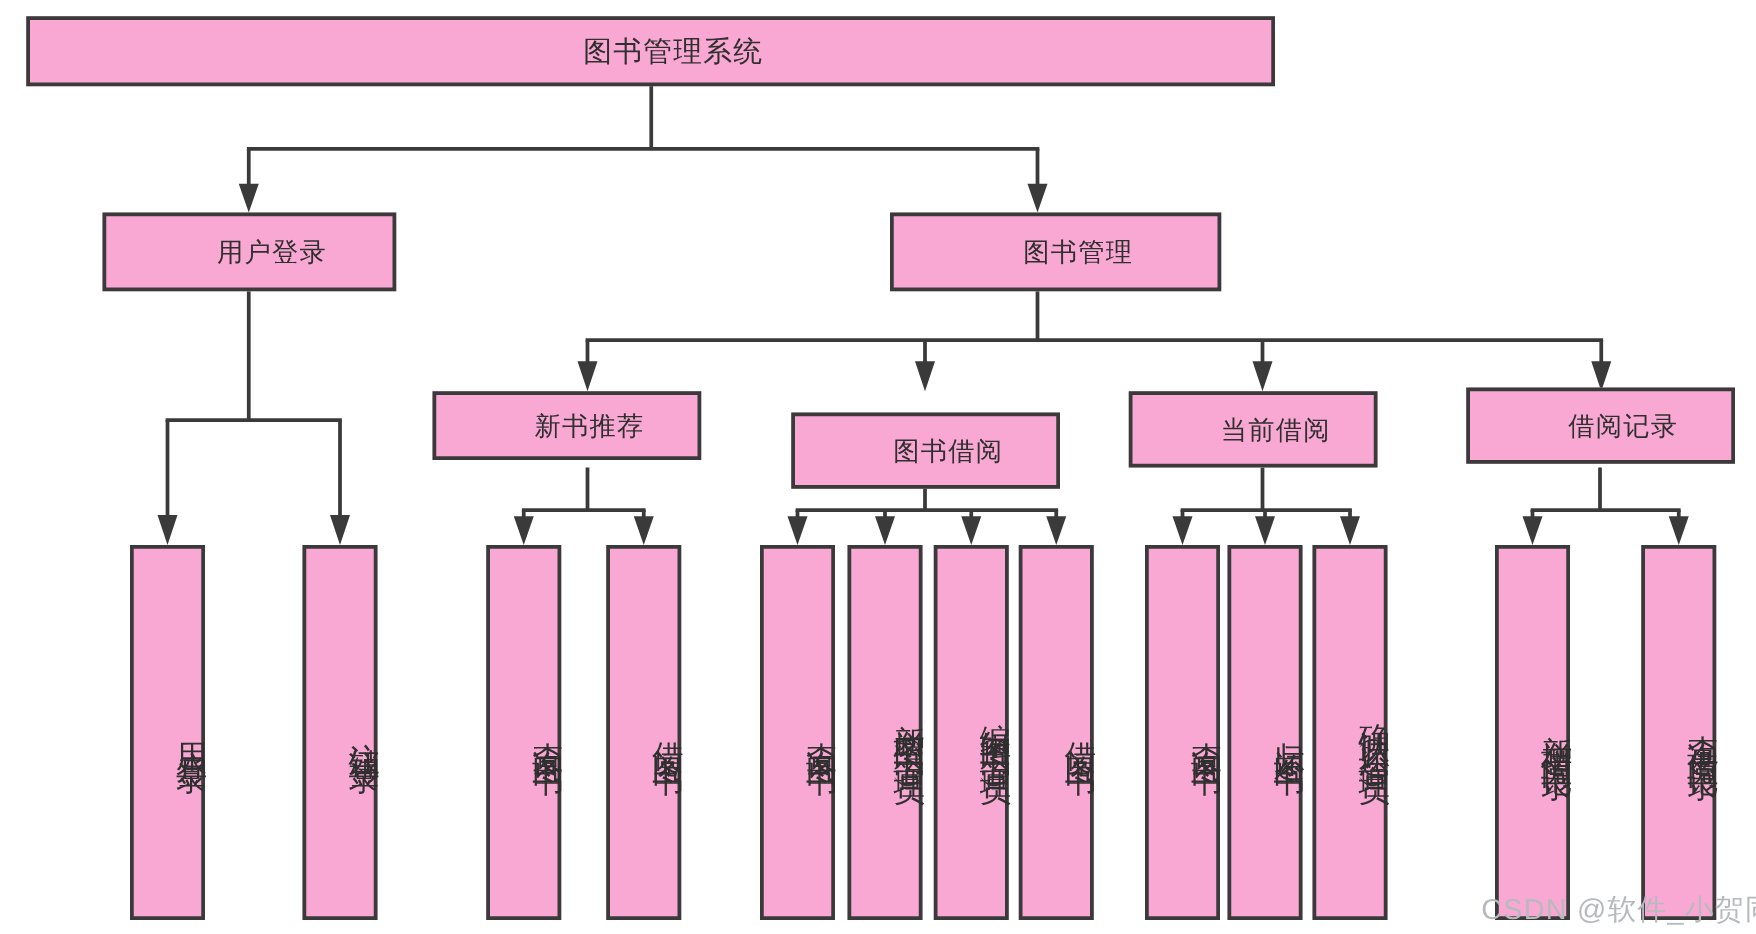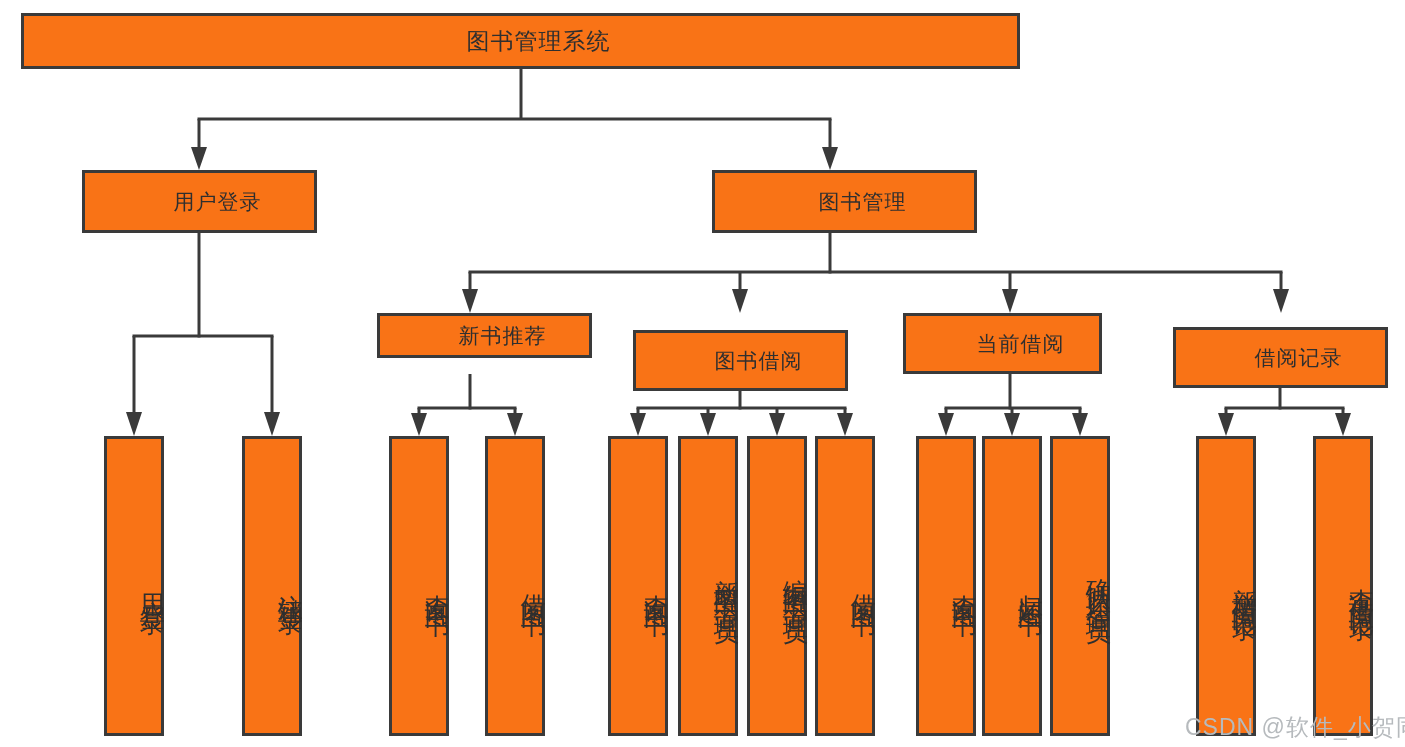--- a/index.html
+++ b/index.html
@@ -8,21 +8,21 @@
     width:1405px;height:747px;
     background:#ffffff;
     font-family:"Liberation Sans","DejaVu Sans",sans-serif;
     overflow:hidden;
   }
   svg.connectors{position:absolute;left:0;top:0;z-index:0;}
   .node{
     position:absolute;
     box-sizing:border-box;
     border:3px solid #3a3a3a;
-    background:#f97316;
+    background:#f9a8d4;
     display:flex;
     align-items:center;
     justify-content:center;
     color:#2f2f2f;
     z-index:1;
     padding-left:36px;
   }
   .node.h .label{
     font-size:21px;
     letter-spacing:1px;
@@ -117,30 +117,30 @@
     <span class="label">图书管理系统</span>
   </div>
 
   <div class="node h" style="left:82px;top:170px;width:235px;height:63px">
     <span class="label">用户登录</span>
   </div>
   <div class="node h" style="left:712px;top:170px;width:265px;height:63px">
     <span class="label">图书管理</span>
   </div>
 
-  <div class="node h" style="left:377px;top:313px;width:215px;height:45px">
+  <div class="node h" style="left:346px;top:313px;width:215px;height:55px">
     <span class="label">新书推荐</span>
   </div>
   <div class="node h" style="left:633px;top:330px;width:215px;height:61px">
     <span class="label">图书借阅</span>
   </div>
   <div class="node h" style="left:903px;top:313px;width:199px;height:61px">
     <span class="label">当前借阅</span>
   </div>
-  <div class="node h" style="left:1173px;top:327px;width:215px;height:61px">
+  <div class="node h" style="left:1173px;top:310px;width:215px;height:61px">
     <span class="label">借阅记录</span>
   </div>
 
   <div class="node v" style="left:104px;top:436px;width:60px;height:300px">
     <span class="label">用户登录</span>
   </div>
   <div class="node v" style="left:242px;top:436px;width:60px;height:300px">
     <span class="label">注销登录</span>
   </div>
 

